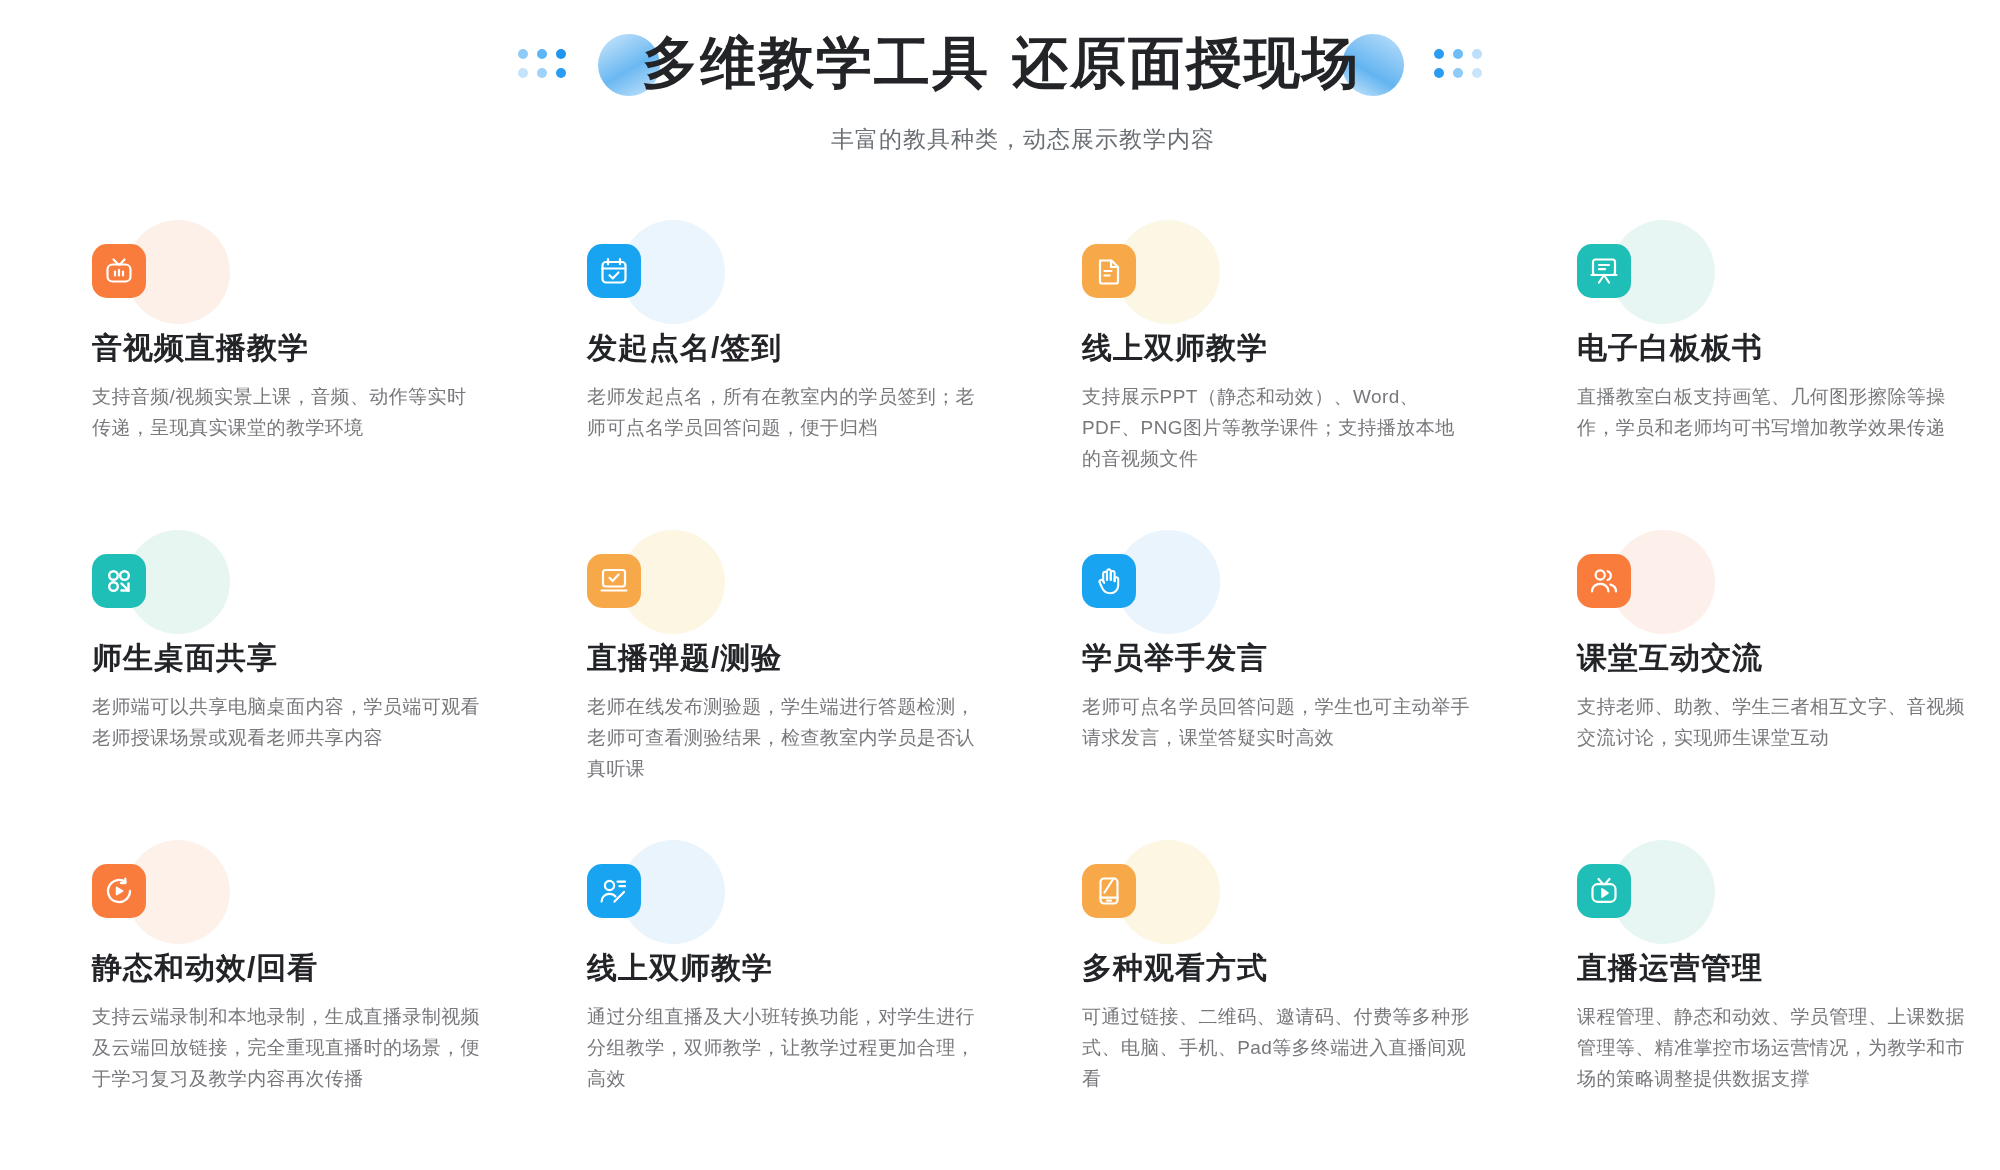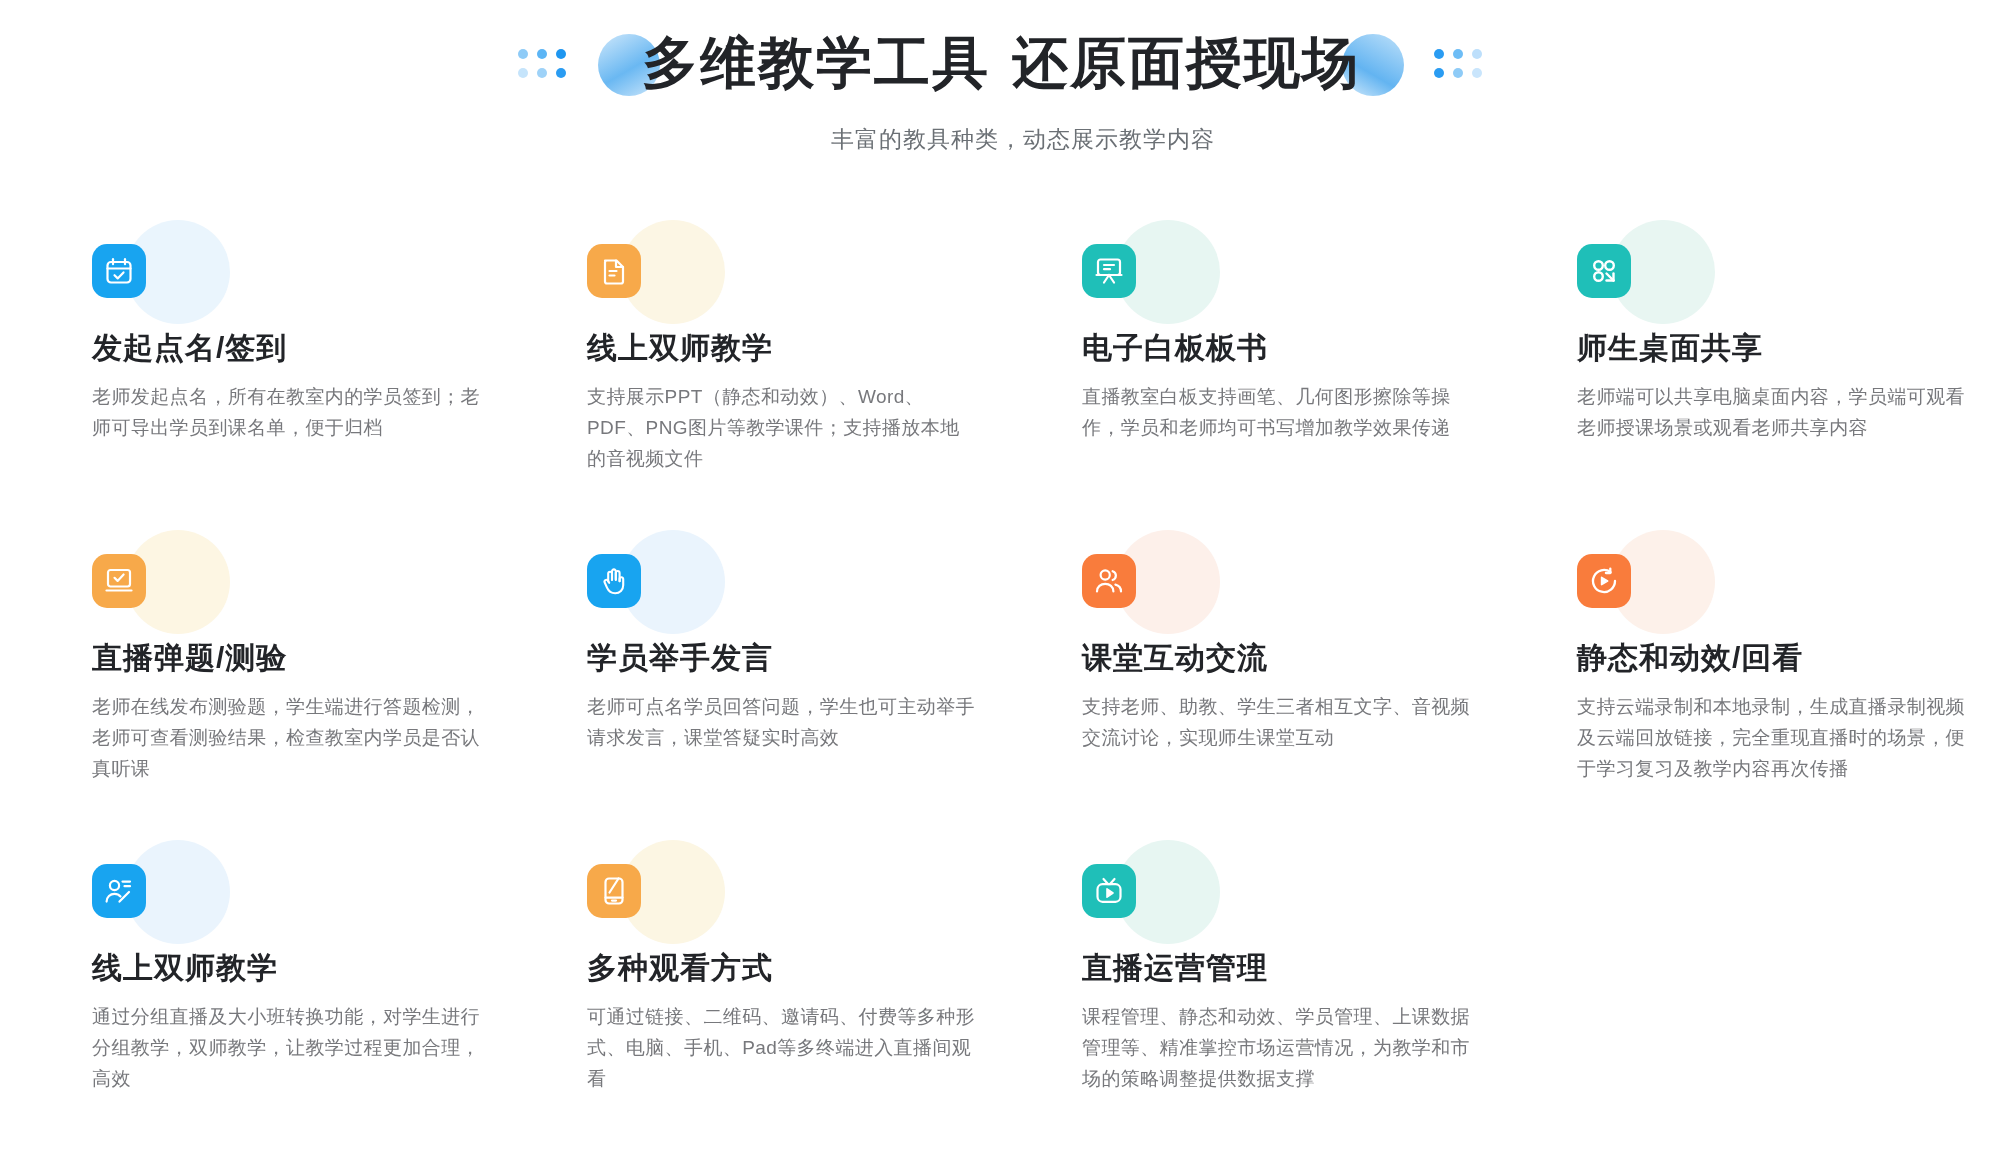--- a/index.html
+++ b/index.html
@@ -102,33 +102,50 @@
           <i></i>
           <i></i>
       </span>
     </div>
     <div class="subtitle">丰富的教具种类，动态展示教学内容</div>
   </div>
 
   <div class="grid" id="feature-grid">
       <div class="card">
         <div class="icon-wrap">
+          <span class="blob" style="background: rgb(253, 240, 233);"></span>
+          <span class="tile" style="background: rgb(249, 124, 60);">
+            <svg viewBox="0 0 32 32" fill="none" stroke="#fff" stroke-width="2.2" stroke-linecap="round" stroke-linejoin="round">
+              <path d="M10.5 4.5 L15.2 9.5"></path>
+              <path d="M21.5 4.5 L16.8 9.5"></path>
+              <rect x="4.5" y="9.5" width="23" height="17" rx="5"></rect>
+              <path d="M12 16.5v4"></path>
+              <path d="M16 14.8v5.7"></path>
+              <path d="M20 16.5v4"></path>
+            </svg>
+          </span>
+        </div>
+        <div class="card-title">音视频直播教学</div>
+        <div class="card-desc">支持音频/视频实景上课，音频、动作等实时传递，呈现真实课堂的教学环境</div>
+      </div>
+      <div class="card">
+        <div class="icon-wrap">
           <span class="blob" style="background: rgb(234, 245, 253);"></span>
           <span class="tile" style="background: rgb(24, 164, 240);">
             <svg viewBox="0 0 32 32" fill="none" stroke="#fff" stroke-width="2.2" stroke-linecap="round" stroke-linejoin="round">
               <rect x="4.5" y="7" width="23" height="20.5" rx="3.5"></rect>
               <path d="M4.5 13.5h23"></path>
               <path d="M10 4.2v5"></path>
               <path d="M22 4.2v5"></path>
               <path d="M11.5 20.2l3.2 3.2 5.8-6"></path>
             </svg>
           </span>
         </div>
         <div class="card-title">发起点名/签到</div>
-        <div class="card-desc">老师发起点名，所有在教室内的学员签到；老师可导出学员到课名单，便于归档</div>
+        <div class="card-desc">老师发起点名，所有在教室内的学员签到；老师可点名学员回答问题，便于归档</div>
       </div>
       <div class="card">
         <div class="icon-wrap">
           <span class="blob" style="background: rgb(252, 246, 228);"></span>
           <span class="tile" style="background: rgb(247, 169, 74);">
             <svg viewBox="0 0 32 32" fill="none" stroke="#fff" stroke-width="2.2" stroke-linecap="round" stroke-linejoin="round">
               <path d="M7 5.5h11.5L25 12v14.5a2 2 0 0 1-2 2H9a2 2 0 0 1-2-2V7.5a2 2 0 0 1 2-2z"></path>
               <path d="M18 5.5V12h7"></path>
               <path d="M11.5 16h7"></path>
               <path d="M11.5 20.5h5"></path>

